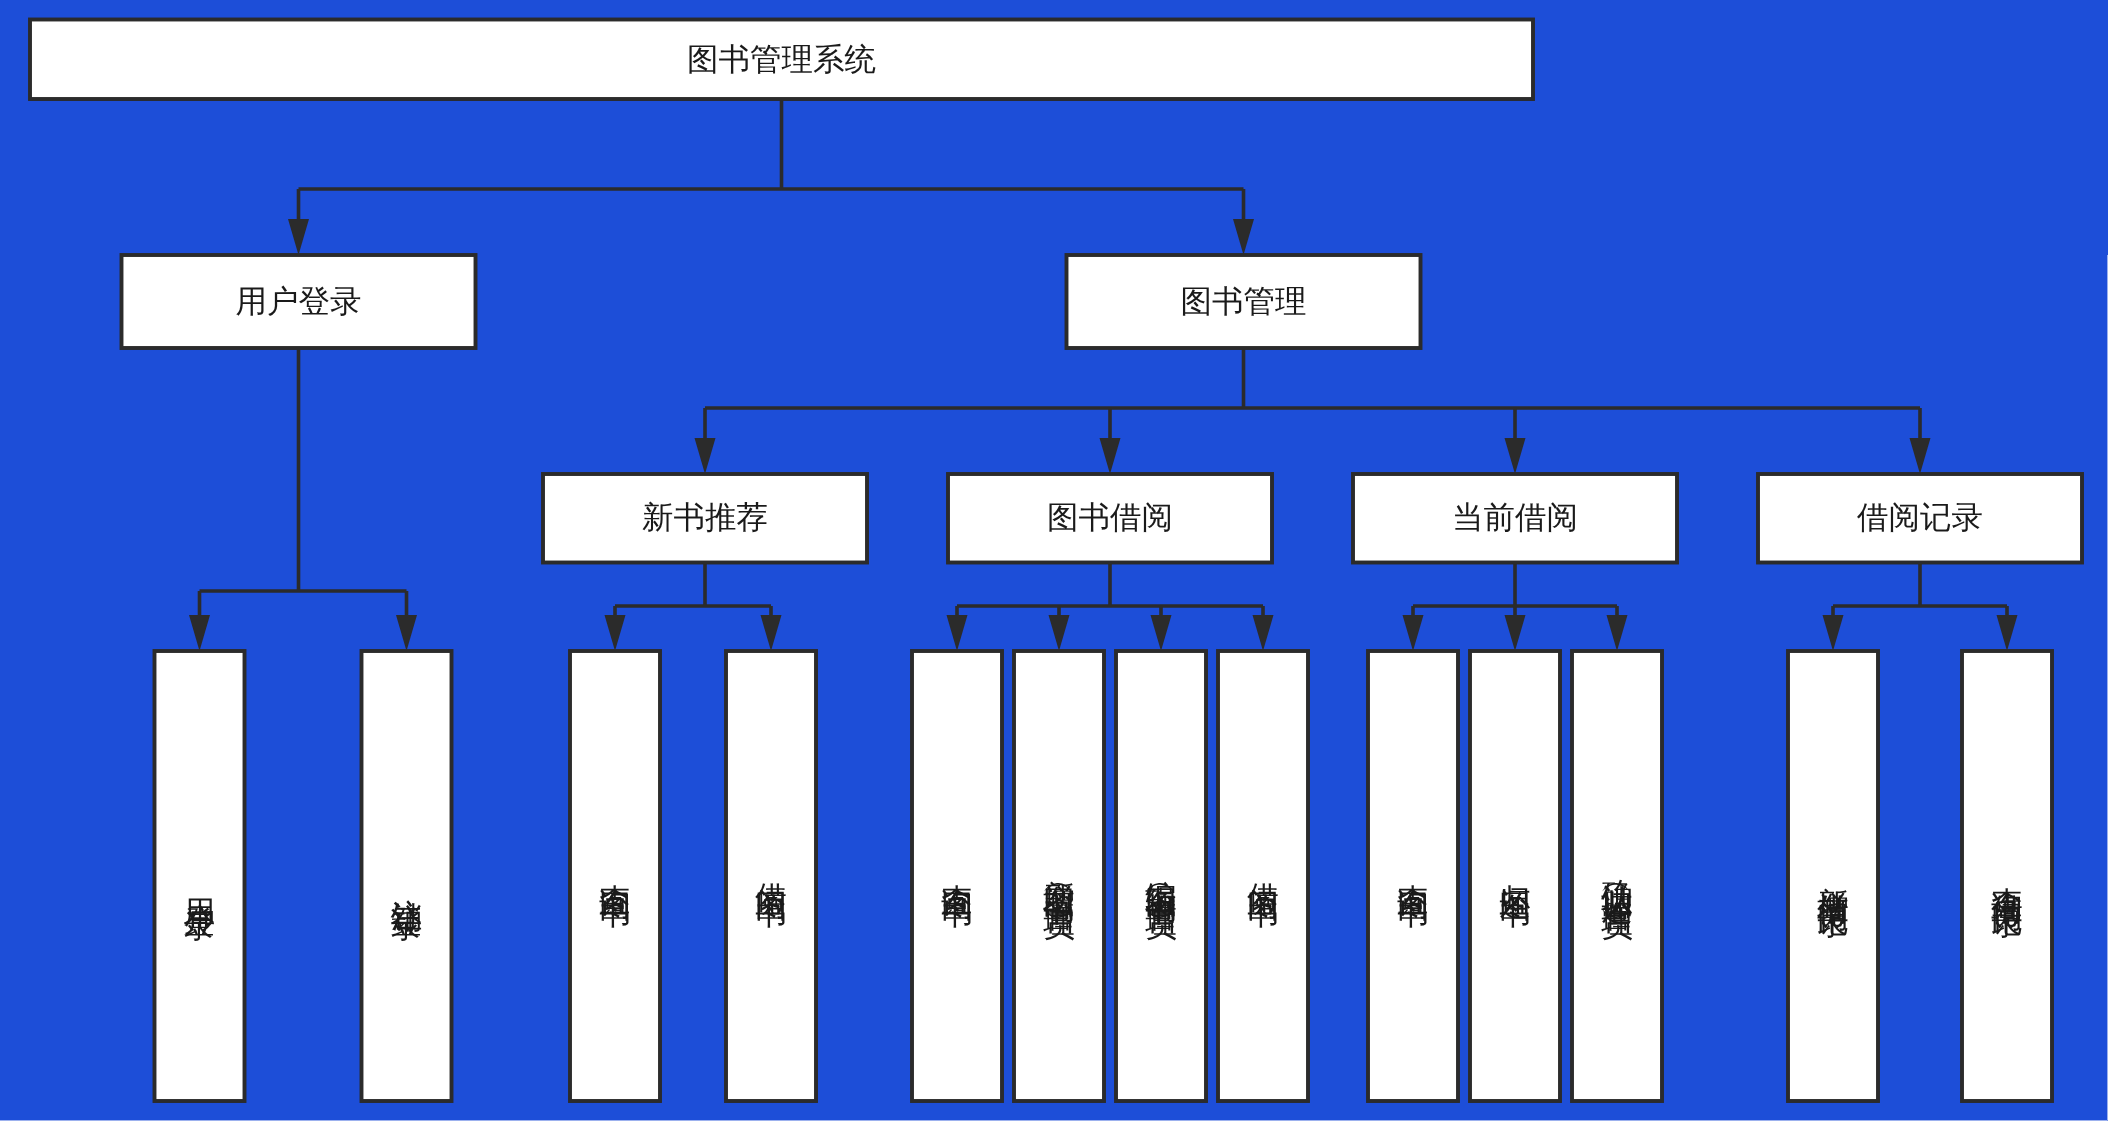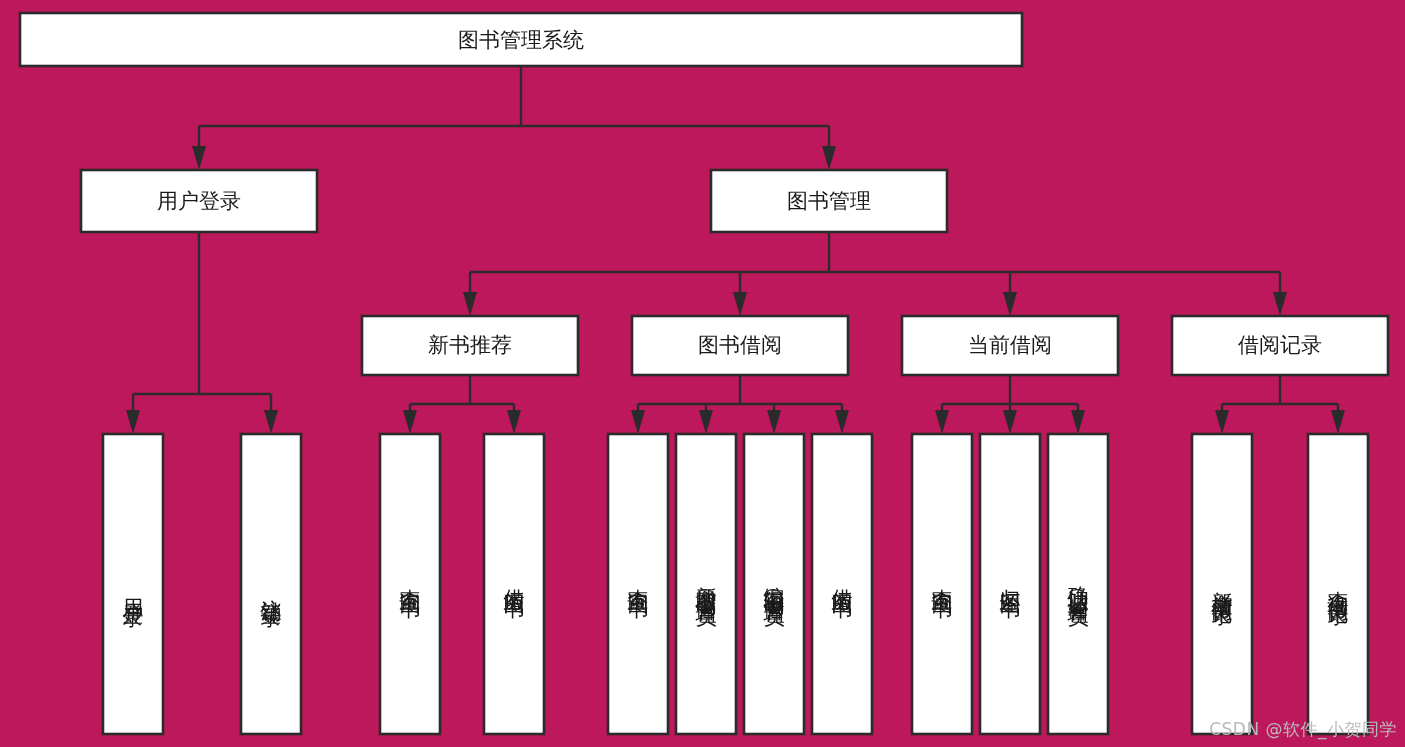--- a/index.html
+++ b/index.html
@@ -1,20 +1,20 @@
 <!DOCTYPE html>
 <html><head>
 <meta charset="utf-8">
 <style>
   html,body{margin:0;padding:0;background:#ffffff;}
   body{
     width:1405px;height:747px;overflow:hidden;
     font-family:"DejaVu Sans","Liberation Sans",sans-serif;
   }
-  #diagram-root{position:relative;width:1405px;height:747px;background:#be185d;}
+  #diagram-root{position:relative;width:1405px;height:747px;background:#1d4ed8;}
   svg#tree{position:absolute;left:0;top:0;width:1405px;height:747px;display:block;}
   .node-box{fill:#ffffff;stroke:#2b2b2b;stroke-width:2.6;}
   .connector{stroke:#2b2b2b;stroke-width:2.4;fill:none;stroke-linecap:butt;}
   .arrow-head{fill:#2b2b2b;stroke:none;}
   .node-label{
     font-family:"DejaVu Sans","Liberation Sans",sans-serif;
     font-size:21px;fill:#1a1a1a;
     dominant-baseline:middle;text-anchor:middle;
   }
   .leaf-label{
@@ -163,14 +163,13 @@
       <rect class="node-box" x="1192" y="434" width="60" height="300"></rect>
       <text class="leaf-label" x="1222" y="583">新增借阅记录</text>
     </g>
     <g>
       <rect class="node-box" x="1308" y="434" width="60" height="300"></rect>
       <text class="leaf-label" x="1338" y="583">查询借阅记录</text>
     </g>
 
   </svg>
 
-  <div class="watermark">CSDN @软件_小贺同学</div>
 </div>
 
 </body></html>

